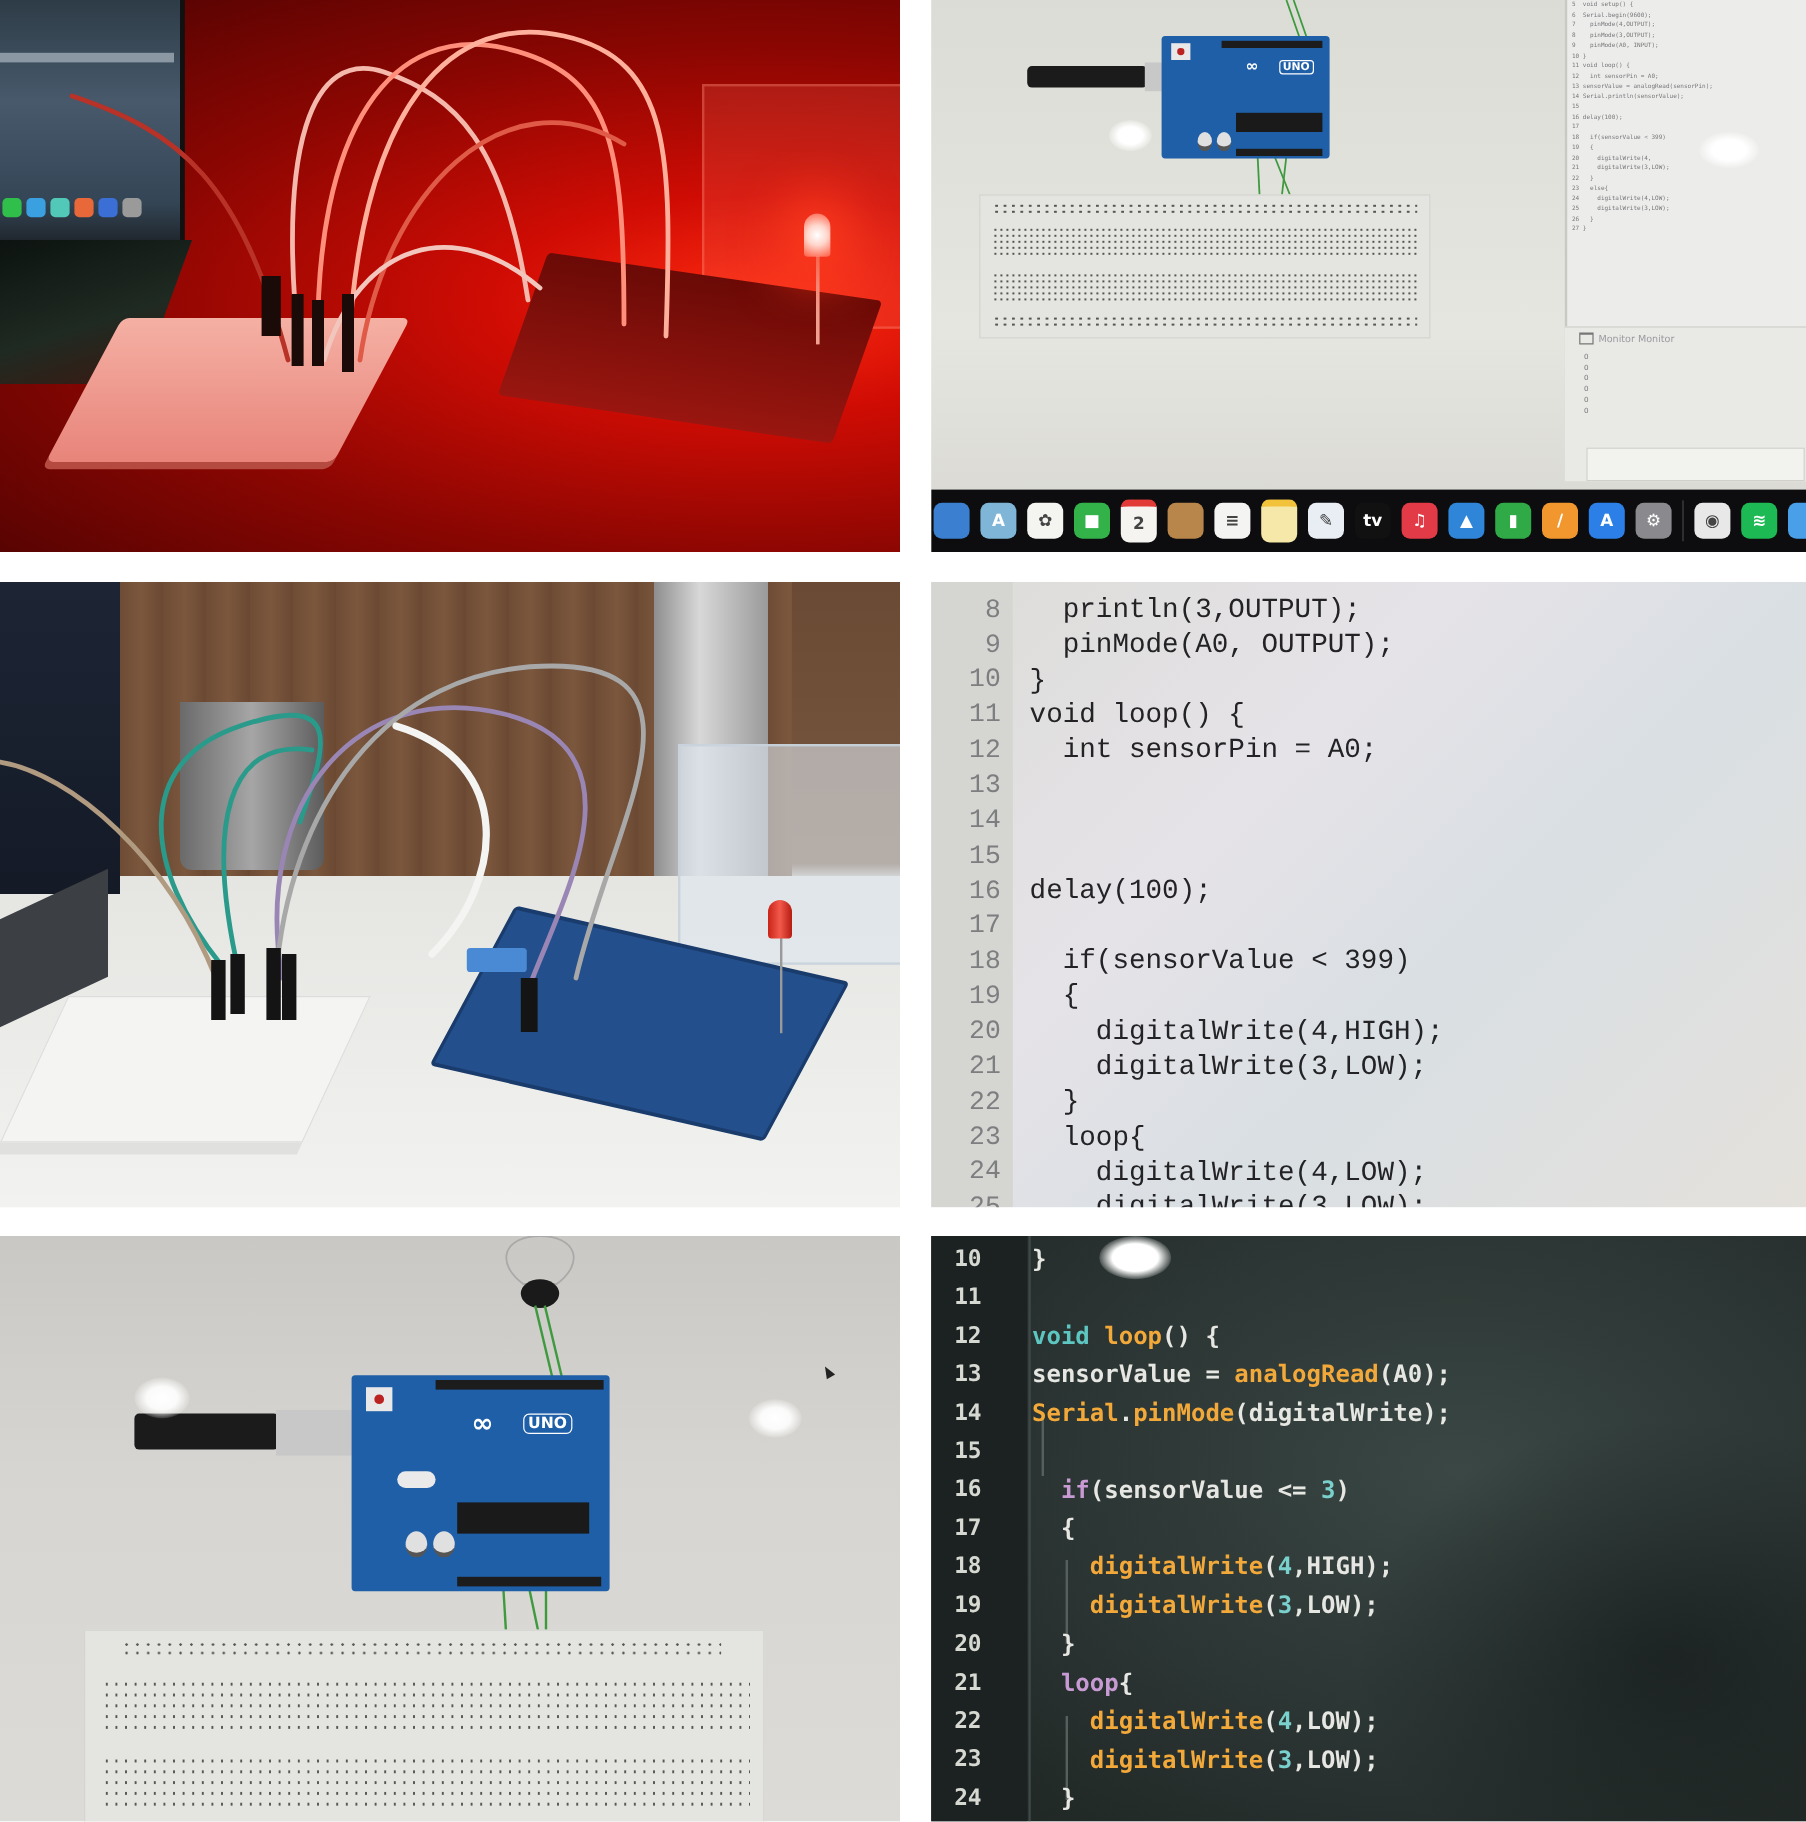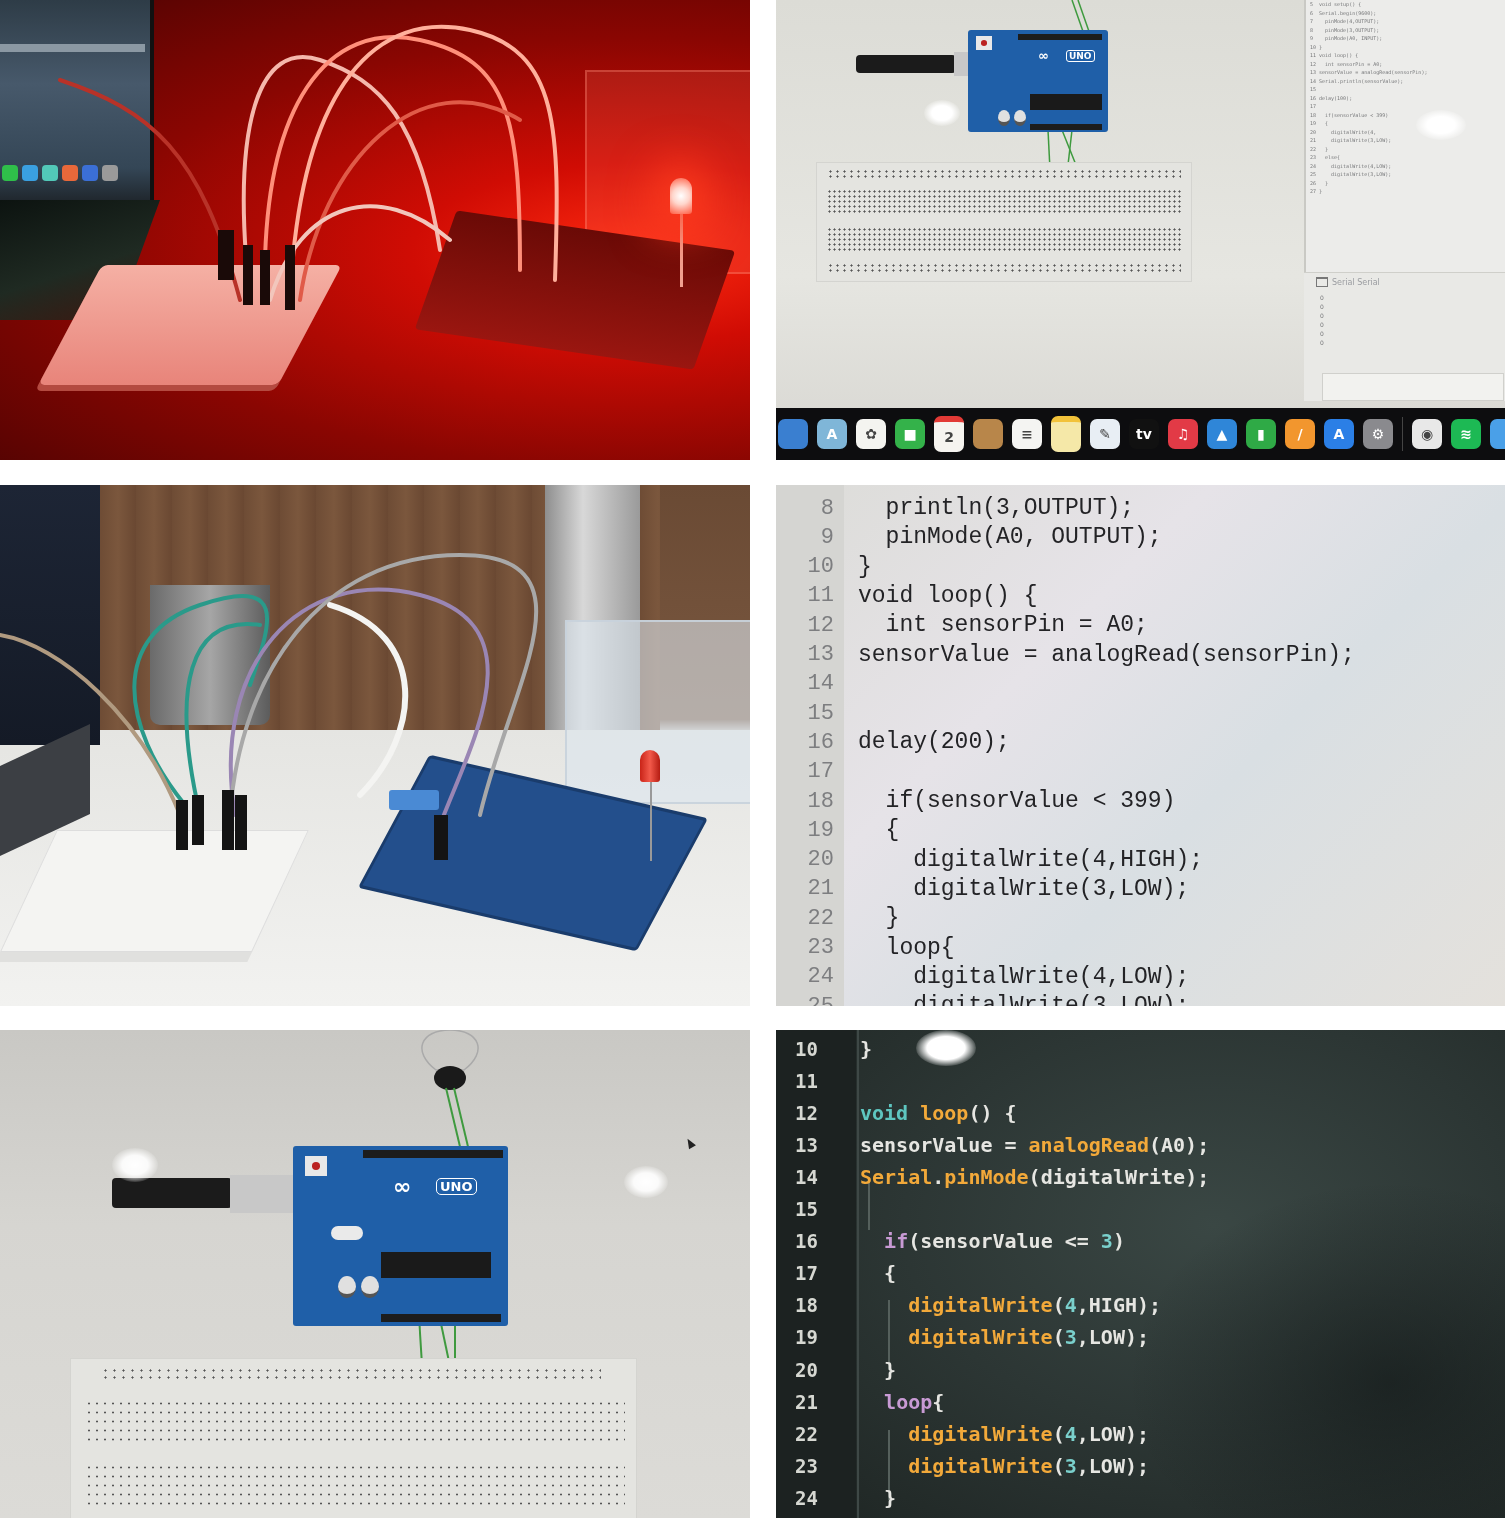--- a/index.html
+++ b/index.html
@@ -176,21 +176,21 @@
       <div class="line">23   else{</div>
       <div class="line">24     digitalWrite(4,LOW);</div>
       <div class="line">25     digitalWrite(3,LOW);</div>
       <div class="line">26   }</div>
       <div class="line">27 }</div>
     </div>
   <div class="glare" style="position:absolute;left:640px;top:110px;width:50px;height:30px;border-radius:50%;background:radial-gradient(ellipse,#fff 0%,#fff 40%,rgba(255,255,255,0) 75%);"></div>
   <div class="serial">
     <div class="serial-title">
       <span style="display:inline-block;width:10px;height:7px;border:1px solid #777;border-top-width:2px;"></span>
-      <span>Serial Serial</span>
+      <span>Monitor Monitor</span>
     </div>
     <div class="serial-values" id="p2-serial">
         <div>0</div>
         <div>0</div>
         <div>0</div>
         <div>0</div>
         <div>0</div>
         <div>0</div>
       </div>
     <div class="serial-input"></div>
@@ -252,24 +252,24 @@
 </div>
 
 <div class="panel" id="p4">
   <div class="gutter"></div>
   <div class="code" id="p4-code">
       <div class="row" style="top: 8px;"><span class="ln">8</span><span>  println(3,OUTPUT);</span></div>
       <div class="row" style="top: 37.3px;"><span class="ln">9</span><span>  pinMode(A0, OUTPUT);</span></div>
       <div class="row" style="top: 66.6px;"><span class="ln">10</span><span>}</span></div>
       <div class="row" style="top: 95.9px;"><span class="ln">11</span><span>void loop() {</span></div>
       <div class="row" style="top: 125.2px;"><span class="ln">12</span><span>  int sensorPin = A0;</span></div>
-      <div class="row" style="top: 154.5px;"><span class="ln">13</span><span>sensorValue = analogRead(sensorPin);</span></div>
+      <div class="row" style="top: 154.5px;"><span class="ln">13</span></div>
       <div class="row" style="top: 183.8px;"><span class="ln">14</span></div>
       <div class="row" style="top: 213.1px;"><span class="ln">15</span><span></span></div>
-      <div class="row" style="top: 242.4px;"><span class="ln">16</span><span>delay(200);</span></div>
+      <div class="row" style="top: 242.4px;"><span class="ln">16</span><span>delay(100);</span></div>
       <div class="row" style="top: 271.7px;"><span class="ln">17</span><span></span></div>
       <div class="row" style="top: 301px;"><span class="ln">18</span><span>  if(sensorValue &lt; 399)</span></div>
       <div class="row" style="top: 330.3px;"><span class="ln">19</span><span>  {</span></div>
       <div class="row" style="top: 359.6px;"><span class="ln">20</span><span>    digitalWrite(4,HIGH);</span></div>
       <div class="row" style="top: 388.9px;"><span class="ln">21</span><span>    digitalWrite(3,LOW);</span></div>
       <div class="row" style="top: 418.2px;"><span class="ln">22</span><span>  }</span></div>
       <div class="row" style="top: 447.5px;"><span class="ln">23</span><span>  loop{</span></div>
       <div class="row" style="top: 476.8px;"><span class="ln">24</span><span>    digitalWrite(4,LOW);</span></div>
       <div class="row" style="top: 506.1px;"><span class="ln">25</span><span>    digitalWrite(3,LOW);</span></div>
     </div>

